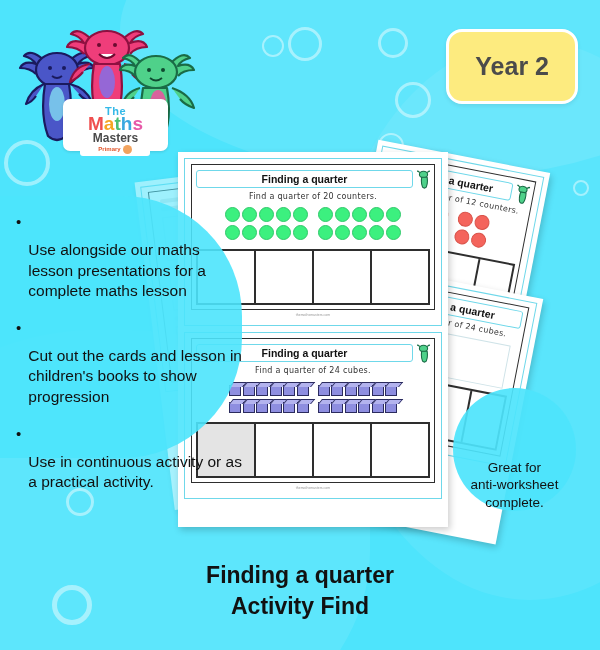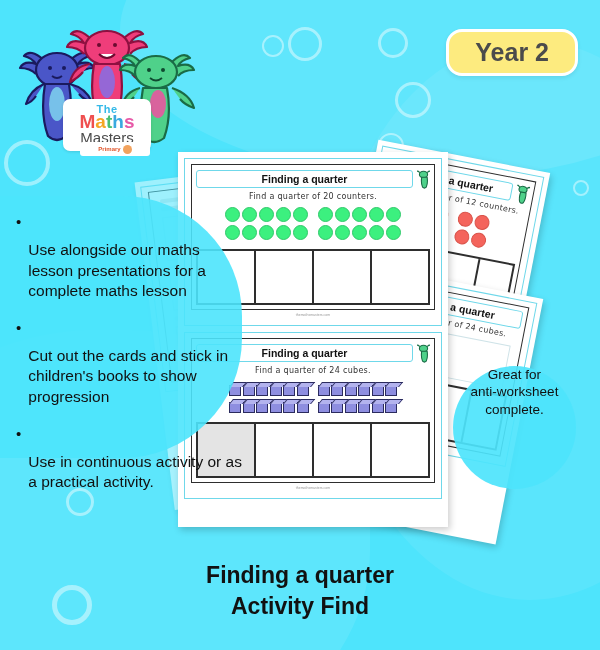--- a/index.html
+++ b/index.html
@@ -36,43 +36,43 @@
   .ring-f { width: 46px; height: 46px; left: 4px; top: 140px; border-width: 4px; }
   .ring-g { width: 28px; height: 28px; left: 66px; top: 488px; border-width: 3px; }
   .ring-h { width: 40px; height: 40px; left: 52px; top: 585px; border-width: 5px; }
   .ring-i { width: 20px; height: 20px; left: 495px; top: 283px; border-width: 2px; }
   .ring-j { width: 16px; height: 16px; left: 573px; top: 180px; border-width: 2px; }
 
   
   .logo-block { position: absolute; left: 18px; top: 14px; width: 170px; height: 140px; }
   .axo { position: absolute; }
   .logo-card {
-    position: absolute; left: 45px; top: 85px; width: 88px; height: 52px;
+    position: absolute; left: 45px; top: 85px; width: 105px; height: 52px;
     background: #fff; border-radius: 7px;
     box-shadow: 0 1px 3px rgba(0,0,0,0.12);
     display: flex; flex-direction: column; align-items: center; justify-content: center;
   }
   .logo-the { font-size: 11px; color: #35b9e8; font-weight: 700; letter-spacing: .5px;
               margin-bottom: -3px; }
   .logo-maths { font-size: 19px; font-weight: 900; letter-spacing: 0px; line-height: 1; }
   .logo-maths span { display: inline-block; }
-  .logo-masters { font-size: 15px; color: #4a4a4a; font-weight: 400; line-height: 1.1; margin-top: -1px; }
+  .logo-masters { font-size: 12px; color: #4a4a4a; font-weight: 700; line-height: 1.1; margin-top: -1px; }
   .pub-badge {
     position: absolute; left: 62px; top: 128px; width: 70px; height: 14px;
     background: #fff; border-radius: 3px;
     display: flex; align-items: center; justify-content: center; gap: 2px;
     font-size: 6px; color: #e0562c; font-weight: 700;
   }
   .pub-dot { width: 9px; height: 9px; border-radius: 50%; background: #f2a35e; }
 
   
   .year-badge {
     position: absolute; right: 22px; top: 29px;
     background: #fdeb7f; border: 3px solid #ffffff; border-radius: 16px;
-    padding: 6px 26px;
+    padding: 20px 26px;
     font-size: 25px; font-weight: 700; color: #4b4b4b;
     box-shadow: 0 2px 4px rgba(0,0,0,0.08);
   }
 
   
   .sheets { position: absolute; left: 150px; top: 140px; width: 400px; height: 410px; }
   .sheet {
     position: absolute; background: #fff;
     box-shadow: 2px 3px 7px rgba(0,0,0,0.20);
   }
@@ -146,23 +146,23 @@
   .bullets {
     position: absolute; left: 16px; top: 212px; width: 230px;
     font-size: 15.5px; line-height: 1.33; color: #111; font-weight: 500;
   }
   .bullet { display: flex; gap: 7px; margin-bottom: 16px; }
   .bullet-dot { flex-shrink: 0; font-size: 15px; line-height: 1.3; }
   .bullet-text { flex: 1; margin-top: 28px; }
 
   
   .circle-badge {
-    position: absolute; right: 24px; top: 366px; width: 123px; height: 123px;
+    position: absolute; right: 24px; top: 388px; width: 123px; height: 123px;
     background: rgba(77,228,252,0.92); border-radius: 50%;
-    display: flex; align-items: flex-start; justify-content: center;
+    display: flex; align-items: flex-end; justify-content: center;
     text-align: center; font-size: 13.5px; line-height: 1.28; color: #111;
   }
 
   
   .bottom-title {
     position: absolute; left: 0; right: 0; bottom: 28px;
     text-align: center; font-size: 23px; font-weight: 700; color: #111;
     line-height: 1.35;
   }
 </style>
@@ -427,21 +427,21 @@
 </div>
 
 <div class="info-panel"></div>
 <div class="bullets">
   <div class="bullet">
     <span class="bullet-dot">•</span>
     <span class="bullet-text">Use alongside our maths lesson presentations for a complete maths lesson</span>
   </div>
   <div class="bullet">
     <span class="bullet-dot">•</span>
-    <span class="bullet-text">Cut out the cards and stick in children's books to show progression</span>
+    <span class="bullet-text">Cut out the cards and lesson in children's books to show progression</span>
   </div>
   <div class="bullet">
     <span class="bullet-dot">•</span>
     <span class="bullet-text">Use in continuous activity or as a practical activity.</span>
   </div>
 </div>
 
 <div class="circle-badge">
   <div>
     <div>Great for</div>

